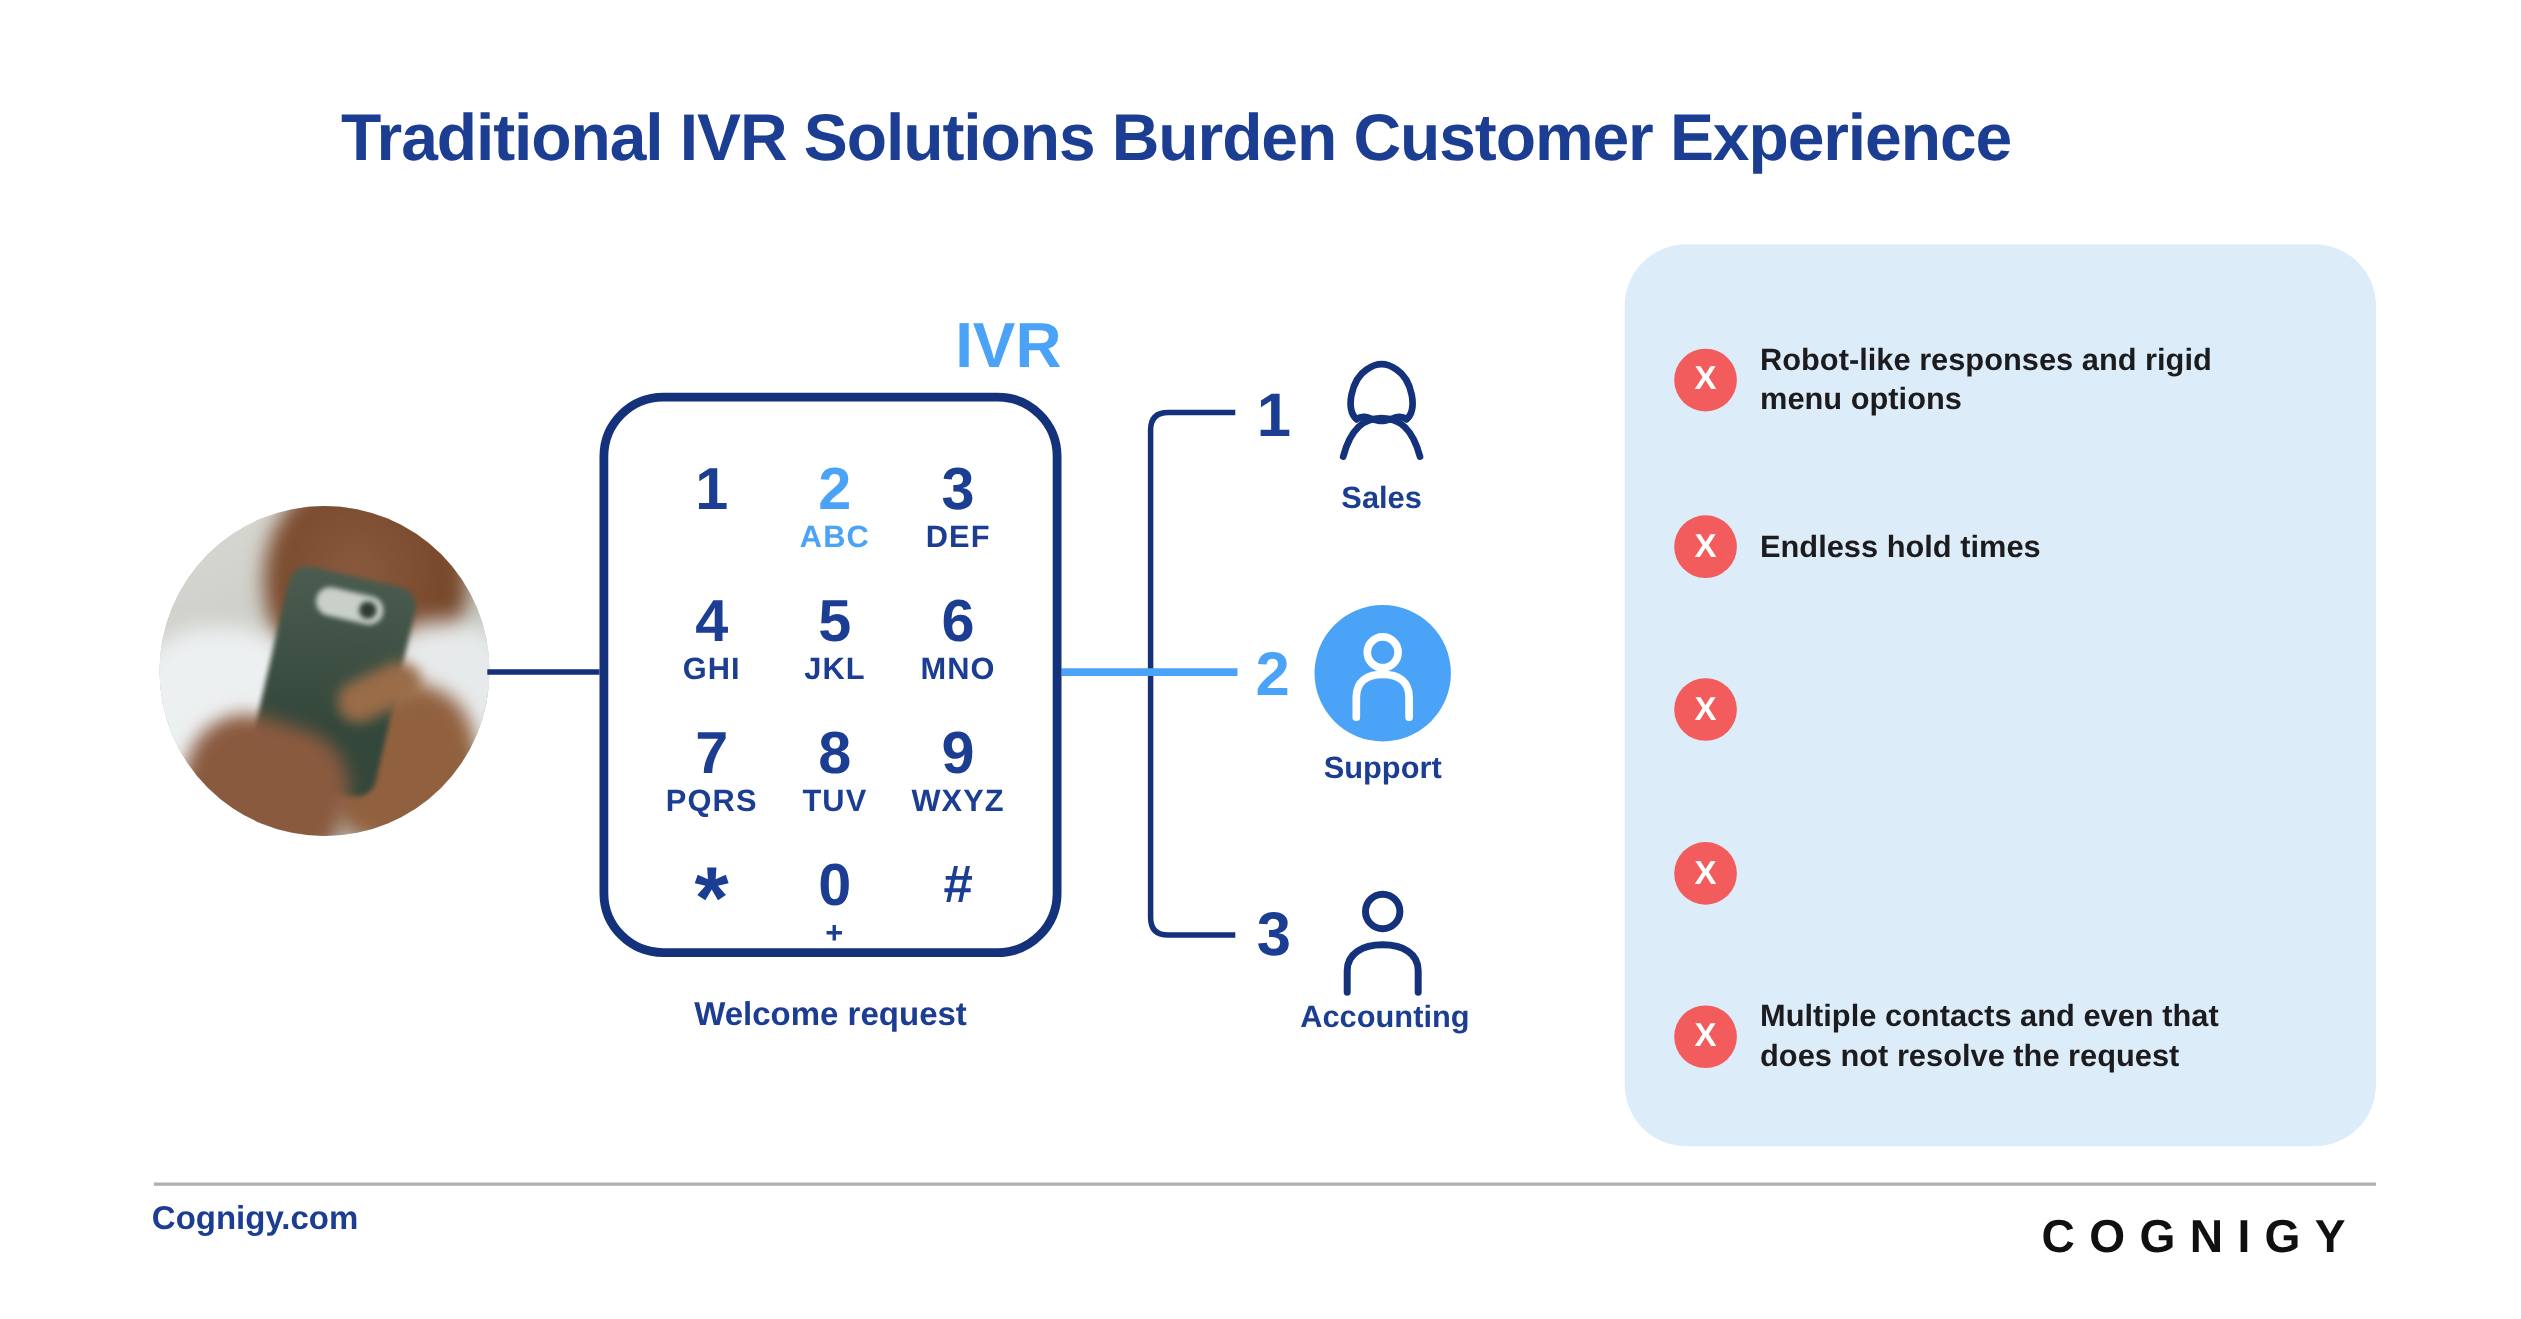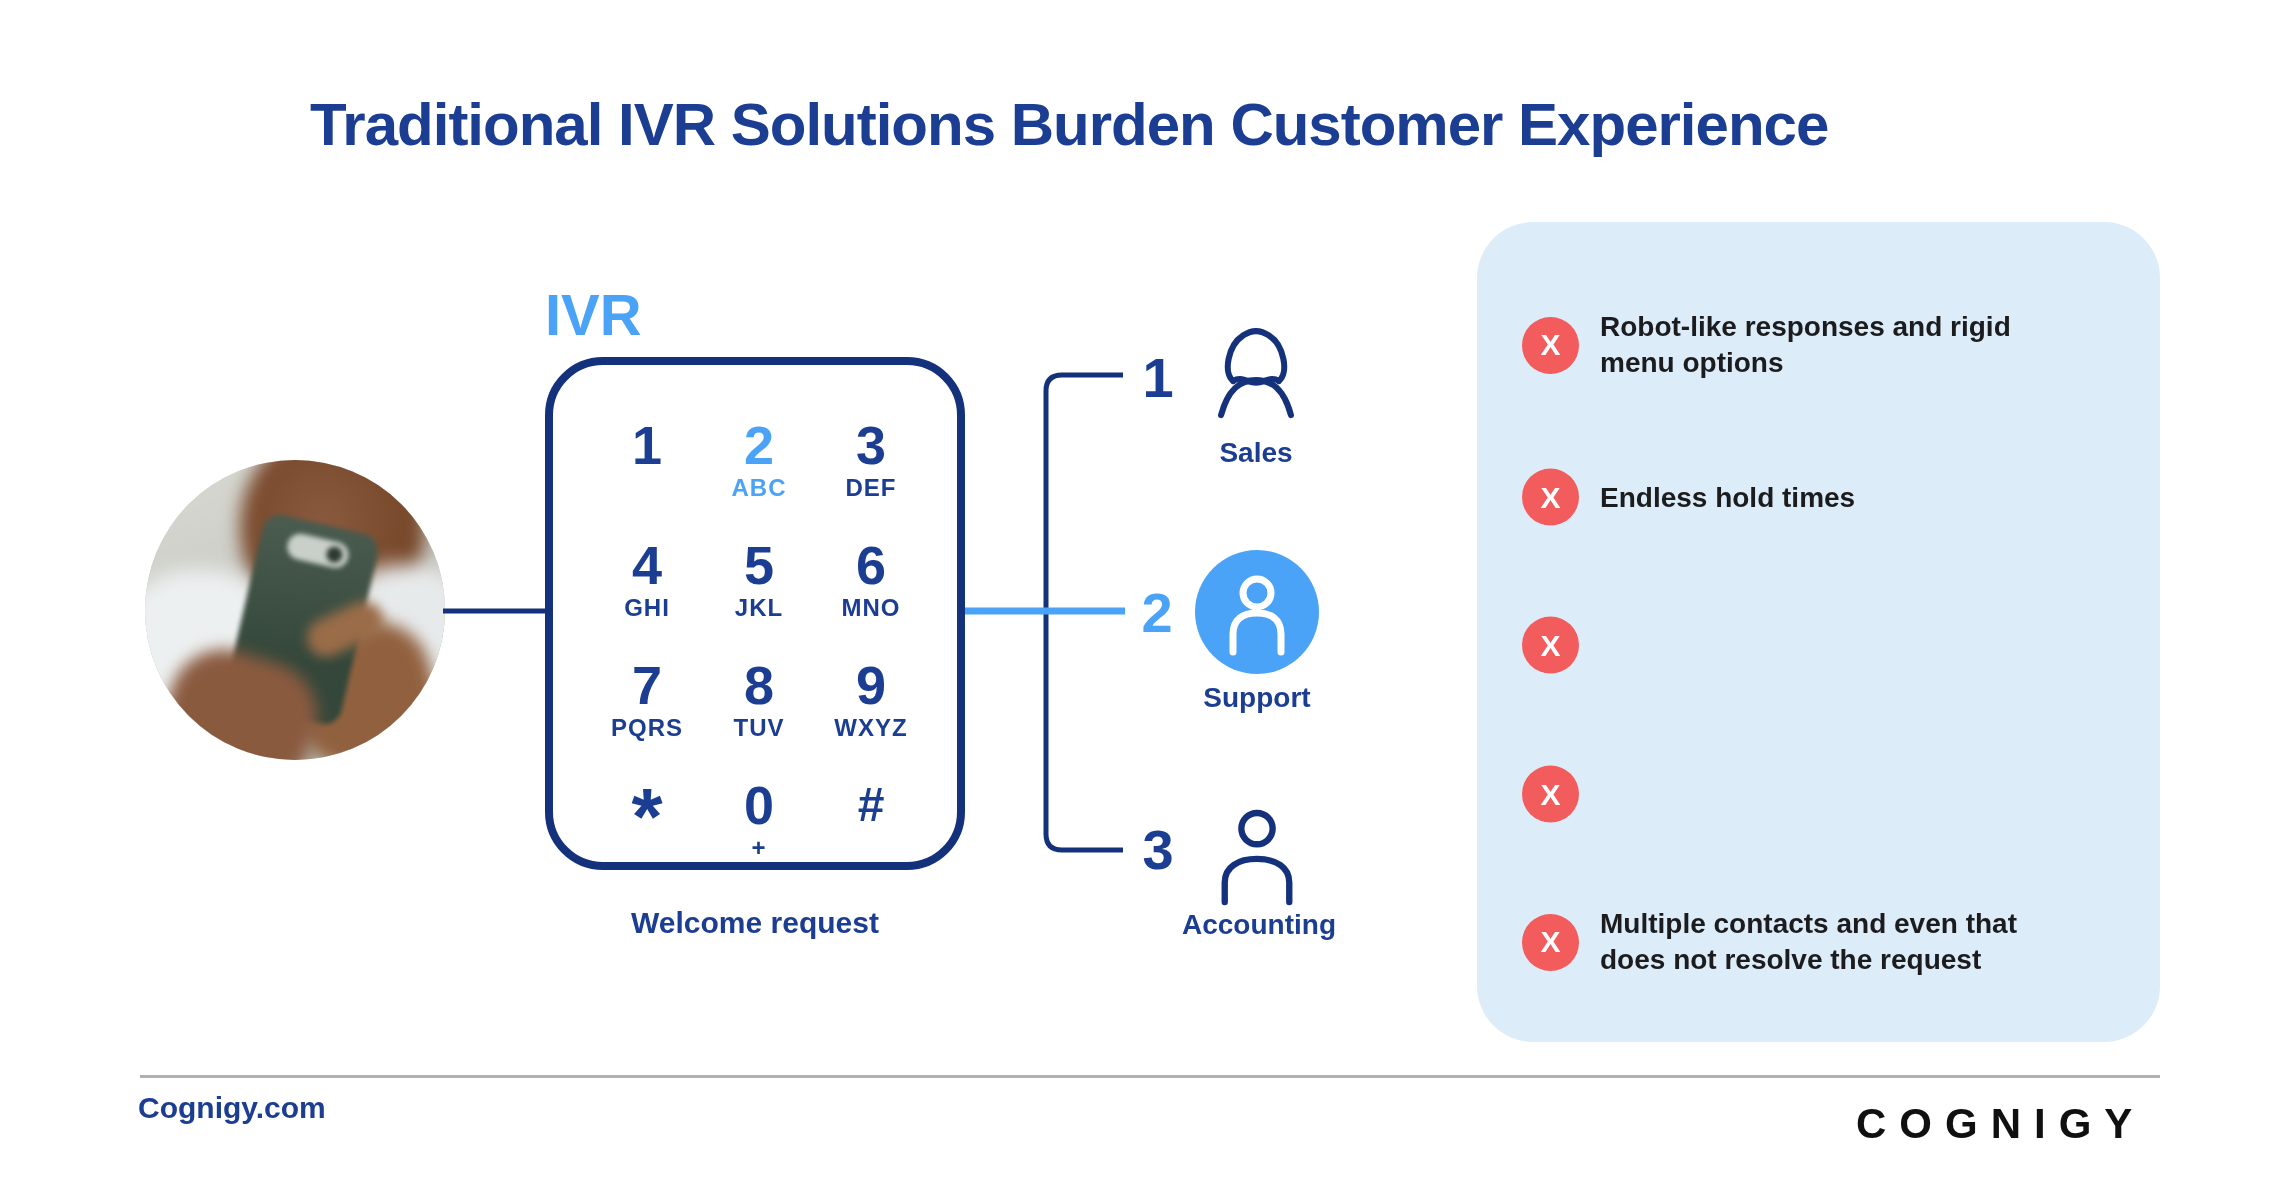--- a/index.html
+++ b/index.html
@@ -49,39 +49,39 @@
   .ph-hand-l{left:20px;top:195px;width:150px;height:130px;border-radius:55px;
     background:#8a5a3f;transform:rotate(18deg);filter:blur(8px);}
   .ph-hand-r{left:150px;top:165px;width:140px;height:140px;border-radius:55px;
     background:#91613f;transform:rotate(-14deg);filter:blur(8px);}
   .ph-finger{left:160px;top:150px;width:80px;height:38px;border-radius:20px;
     background:#9a6c48;transform:rotate(-25deg);filter:blur(6px);}
   
   .lines{position:absolute;left:0;top:0;width:2292px;height:1199px;pointer-events:none;}
   
   .ivr-label{
-    position:absolute;left:545px;top:286px;width:420px;text-align:left;
+    position:absolute;left:545px;top:286px;width:420px;text-align:right;
     font-size:58px;line-height:58px;font-weight:800;color:var(--accent);
   }
   .keypad{
     position:absolute;left:545px;top:357px;width:420px;height:513px;
     box-sizing:border-box;border:8px solid var(--navy-deep);border-radius:58px;
     background:#ffffff;
   }
   .keys-grid{position:absolute;left:38px;top:52px;width:336px;}
   .key{
     position:absolute;width:112px;display:flex;flex-direction:column;align-items:center;
   }
   .key .num{
     font-size:54px;line-height:56px;font-weight:800;color:var(--navy);
   }
   .key .num.star{font-size:80px;line-height:56px;transform:translateY(12px);}
   .key .num.hash{font-size:48px;}
   .key .letters{
-    margin-top:2px;font-size:24px;line-height:26px;font-weight:700;
+    margin-top:2px;font-size:28px;line-height:26px;font-weight:700;
     letter-spacing:1px;color:var(--navy);
   }
   .key .accent{color:var(--accent);}
   .welcome{
     position:absolute;left:545px;top:906px;width:420px;text-align:center;
     font-size:30px;font-weight:700;color:var(--navy);
   }
   
   .branch-num{
     position:absolute;transform:translate(-50%,-50%);

